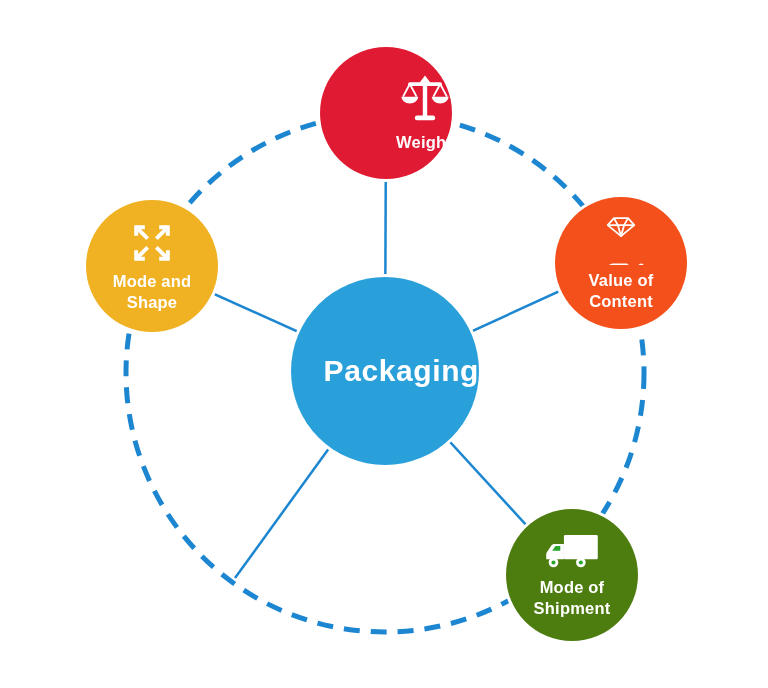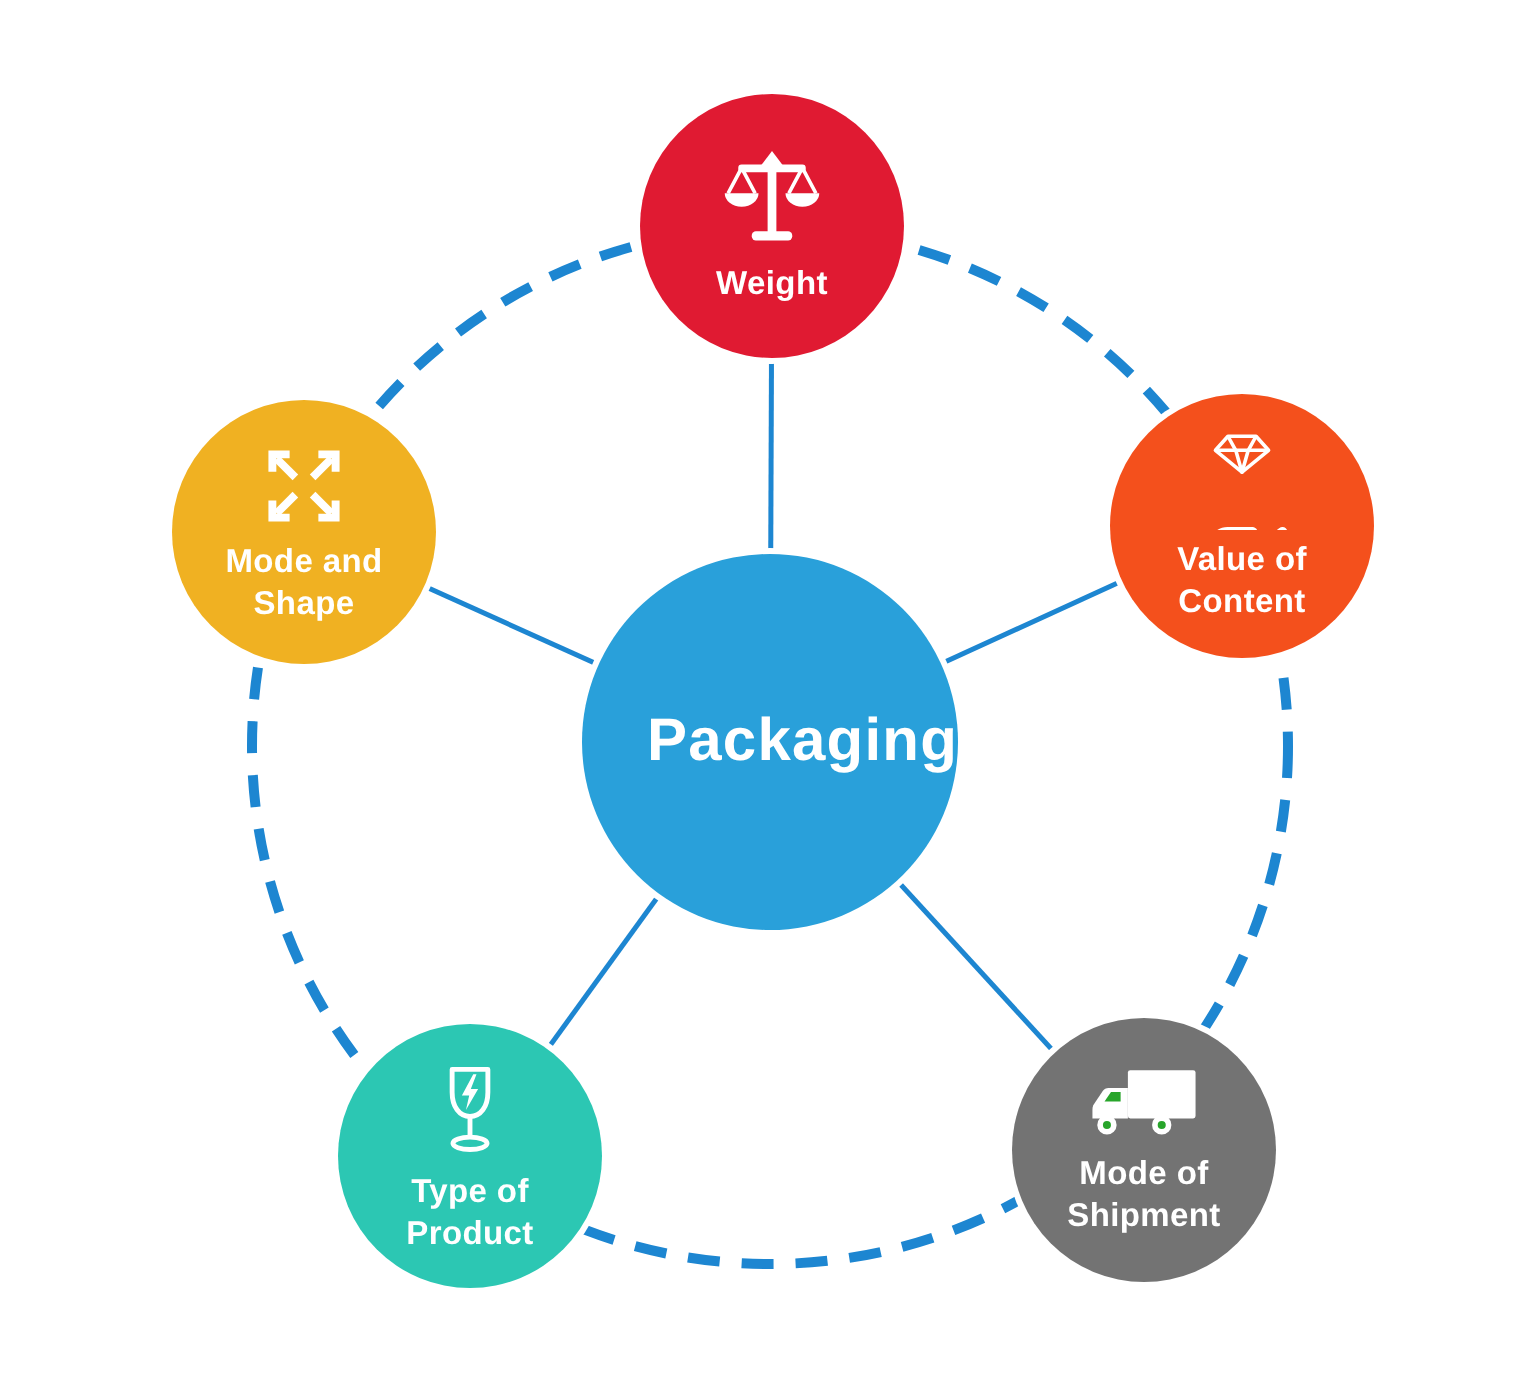--- a/index.html
+++ b/index.html
@@ -56,21 +56,21 @@
     <line x1="385" y1="371" x2="621" y2="263" stroke-width="2.5" stroke="#1d86d1"></line>
     <line x1="385" y1="371" x2="572" y2="575" stroke-width="2.5" stroke="#1d86d1"></line>
     <line x1="385" y1="371" x2="235" y2="578" stroke-width="2.5" stroke="#1d86d1"></line>
     <line x1="385" y1="371" x2="152" y2="266" stroke-width="2.5" stroke="#1d86d1"></line>
   </svg>
 
   <div class="node center-node" style="background-color: rgb(41, 160, 218);">
     <span class="center-label">Packaging</span>
   </div>
 
-  <div class="node sat pos-weight" style="background-color: rgb(224, 26, 50);">
+  <div class="node sat pos-weight" style="background-color: rgb(224, 26, 50); align-items: flex-end;">
     <span class="icon">
       <svg width="54" height="54" viewBox="0 0 64 64">
         <path d="M32 3 L38.5 11.5 H25.5 Z" fill="#fff"></path>
         <rect x="12" y="11" width="40" height="4.5" rx="2" fill="#fff"></rect>
         <rect x="29.4" y="11" width="5.2" height="41" rx="1.5" fill="#fff"></rect>
         <rect x="20" y="50.5" width="24" height="5.5" rx="2.5" fill="#fff"></rect>
         <path d="M14 13 L6 28 M14 13 L22 28" stroke="#fff" stroke-width="2.2" fill="none"></path>
         <path d="M4 28 a10 8 0 0 0 20 0 z" fill="#fff"></path>
         <path d="M50 13 L42 28 M50 13 L58 28" stroke="#fff" stroke-width="2.2" fill="none"></path>
         <path d="M40 28 a10 8 0 0 0 20 0 z" fill="#fff"></path>
@@ -89,48 +89,36 @@
         </g>
         <g transform="translate(3.5,30) scale(0.1)">
           <path fill="#fff" d="M565.3 328.1c-11.8-10.7-30.2-10-42.6 0L430.3 402c-11.3 9.1-25.4 14-40 14H272c-8.8 0-16-7.2-16-16s7.2-16 16-16h78.3c15.9 0 30.7-10.9 33.3-26.6 3.3-20-12.1-37.4-31.6-37.4H192c-27 0-53.1 9.3-74.1 26.3L71.4 384H16c-8.8 0-16 7.2-16 16v96c0 8.8 7.2 16 16 16h356.8c14.5 0 28.6-4.9 40-14L564 377c15.2-12.1 16.4-35.3 1.3-48.9z"></path>
         </g>
       </svg>
     </span>
     <span class="label">Value of
 Content</span>
   </div>
 
-  <div class="node sat pos-mode" style="background-color: #737373;">
+  <div class="node sat pos-mode" style="background-color: #4d7c0f;">
     <span class="icon">
       <svg width="58" height="40" viewBox="0 0 72 48">
         <rect x="26" y="3" width="42" height="30" rx="1.5" fill="#fff"></rect>
         <path d="M26 14 H14 C12.5 14 11.2 14.7 10.4 15.9 L5 24 C4.3 25.1 4 26.2 4 27.4 V33 H26 Z" fill="#fff"></path>
         <path d="M15.5 16.5 L11.5 22.5 L21.5 22.5 L21.5 16.5 Z" fill="#28a52b"></path>
         <circle cx="13" cy="37" r="6" fill="#fff"></circle>
         <circle cx="13" cy="37" r="2.5" fill="#28a52b"></circle>
         <circle cx="47" cy="37" r="6" fill="#fff"></circle>
         <circle cx="47" cy="37" r="2.5" fill="#28a52b"></circle>
       </svg>
     </span>
     <span class="label">Mode of
 Shipment</span>
   </div>
 
-  <div class="node sat pos-type" style="background-color: rgb(44, 199, 179);">
-    <span class="icon">
-      <svg width="52" height="52" viewBox="0 0 64 64">
-        <path d="M21 7 H43 V21 C43 30 38.5 36 32 36 C25.5 36 21 30 21 21 Z" fill="none" stroke="#fff" stroke-width="3" stroke-linejoin="round"></path>
-        <path d="M34 10 L27 23 H31.5 L29.5 32 L37 19 H32.5 L36 10 Z" fill="#fff"></path>
-        <line x1="32" y1="36" x2="32" y2="48.5" stroke="#fff" stroke-width="3"></line>
-        <ellipse cx="32" cy="52.5" rx="10.5" ry="3.8" fill="none" stroke="#fff" stroke-width="3"></ellipse>
-      </svg>
-    </span>
-    <span class="label">Type of
-Product</span>
-  </div>
 
   <div class="node sat pos-size" style="background-color: rgb(240, 177, 34);">
     <span class="icon">
       <svg width="46" height="46" viewBox="0 0 64 64" fill="none" stroke="#fff" stroke-width="5.5">
         <polyline points="10,22 10,10 22,10"></polyline>
         <line x1="13" y1="13" x2="26" y2="26"></line>
         <polyline points="42,10 54,10 54,22"></polyline>
         <line x1="51" y1="13" x2="38" y2="26"></line>
         <polyline points="10,42 10,54 22,54"></polyline>
         <line x1="13" y1="51" x2="26" y2="38"></line>

